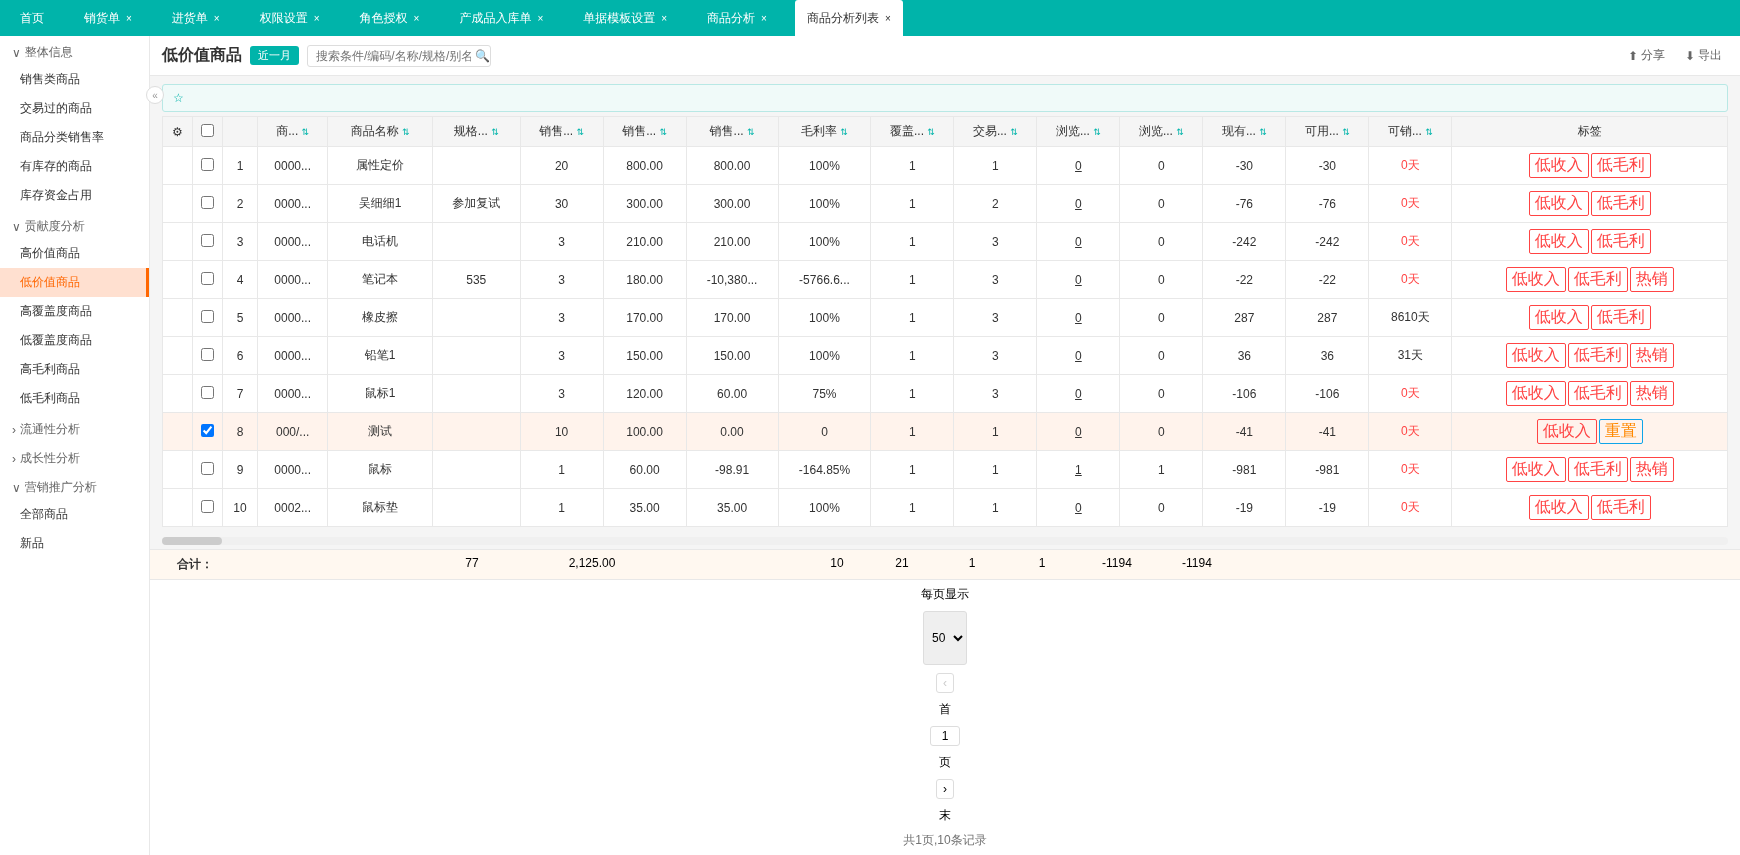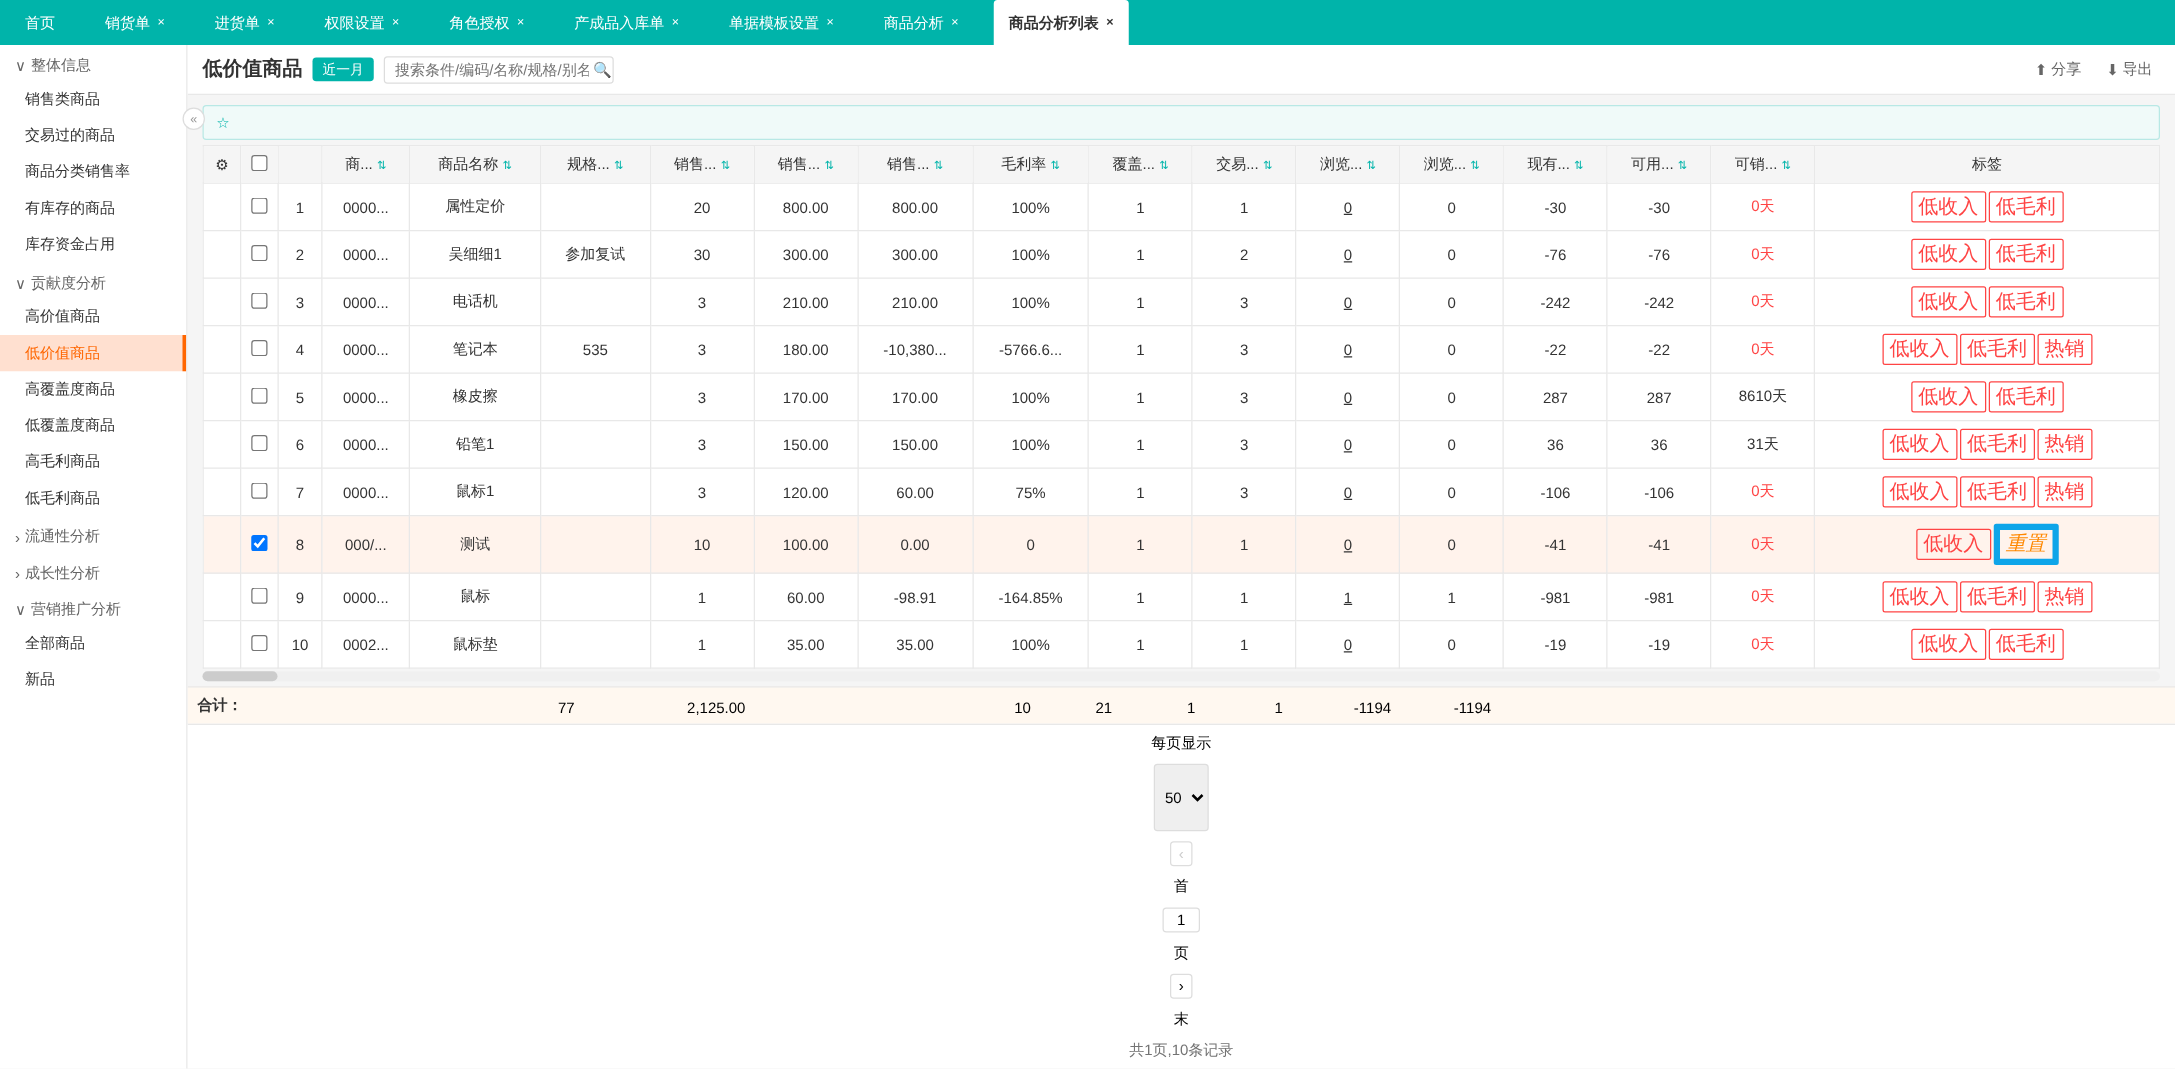--- a/index.html
+++ b/index.html
@@ -18,21 +18,21 @@
       color: #fff;
       padding: 6px 12px;
       cursor: pointer;
       white-space: nowrap;
       border-radius: 3px 3px 0 0;
       display: flex;
       align-items: center;
       gap: 4px;
       height: 36px;
     }
-    .nav-item.active { background: #fff; color: #333; font-weight: bold; }
+    .nav-item.active { background: #fff; color: #333; }
     .nav-item .close-x { font-size: 10px; color: inherit; margin-left: 2px; }
 
     
     .main-layout {
       display: flex;
       height: calc(100vh - 36px);
     }
 
     
     .sidebar {
@@ -178,33 +178,33 @@
     tr.highlighted td { background: #fff3ec; }
 
     .tag {
       display: inline-block;
       padding: 1px 5px;
       border-radius: 2px;
       font-size: 16px;
       margin: 1px;
     }
     .tag-red { color: #ff4444; border: 1px solid #ff4444; }
-    .tag-orange { color: #ff8800; border: 5px solid #0ea5e9; font-style: italic; }
+    .tag-orange { color: #ff8800; border: 1px solid #0ea5e9; }
 
     .link-style { color: #333; text-decoration: underline; cursor: pointer; }
 
     .days-red { color: #ff4444; }
 
     
     .totals-bar {
       background: #fff8f0;
       border-top: 1px solid #e8e8e8;
-      padding: 6px 8px;
-      display: flex;
-      align-items: flex-end;
+      padding: 6px 27px;
+      display: flex;
+      align-items: flex-start;
       gap: 0;
     }
     .totals-label { color: #333; font-weight: bold; min-width: 50px; }
 
     
     .pagination {
       background: #fff;
       border-top: 1px solid #e8e8e8;
       padding: 6px 12px;
       display: flex;

